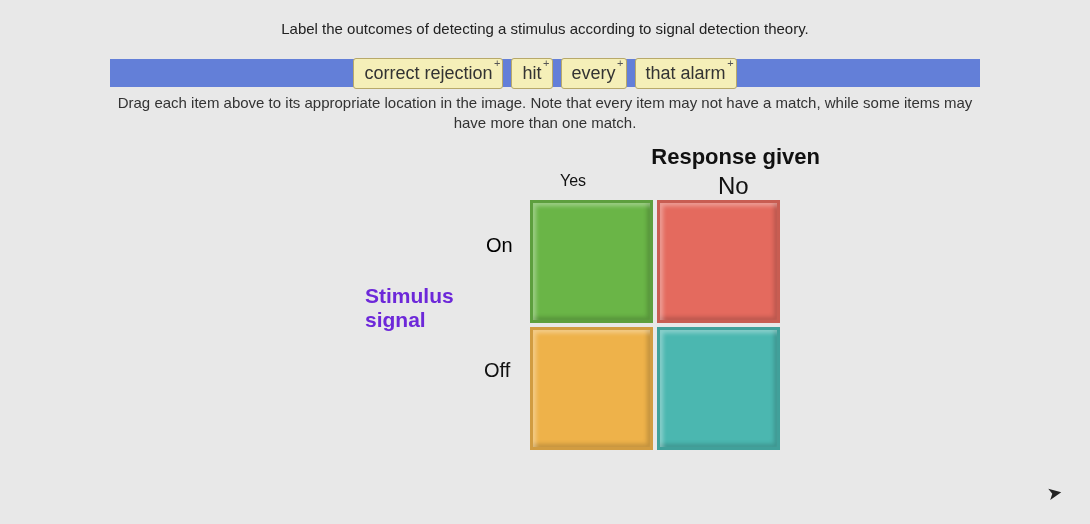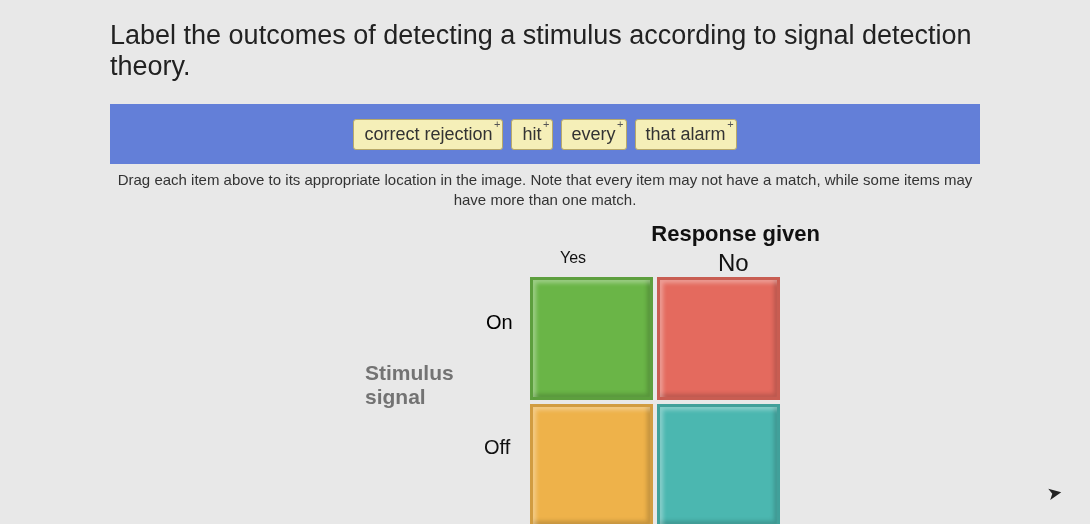--- a/index.html
+++ b/index.html
@@ -6,27 +6,28 @@
   body {
     width: 1090px;
     height: 524px;
     background: #e8e8e8;
     font-family: Arial, Helvetica, sans-serif;
     padding: 20px 110px 0 110px;
     position: relative;
     overflow: hidden;
   }
   .question {
-    font-size: 27px;
+    font-size: 15px;
     color: #222;
     margin-bottom: 22px;
+    text-align: center;
   }
   .drag-bar {
     background: #637fd8;
-    height: 60px;
+    height: 28px;
     width: 100%;
     display: flex;
     align-items: center;
     justify-content: center;
     gap: 8px;
     margin-bottom: 6px;
   }
   .drag-item {
     background: #f5efb8;
     border: 1px solid #b8a96a;
@@ -79,21 +80,21 @@
     top: 28px;
     font-size: 24px;
     color: #111;
   }
   .stimulus-label {
     position: absolute;
     left: 255px;
     top: 140px;
     font-weight: bold;
     font-size: 21px;
-    color: #737373;
+    color: #6d28d9;
     line-height: 1.15;
   }
   .row-on {
     position: absolute;
     left: 376px;
     top: 90px;
     font-size: 20px;
     color: #000000;
   }
   .row-off {

